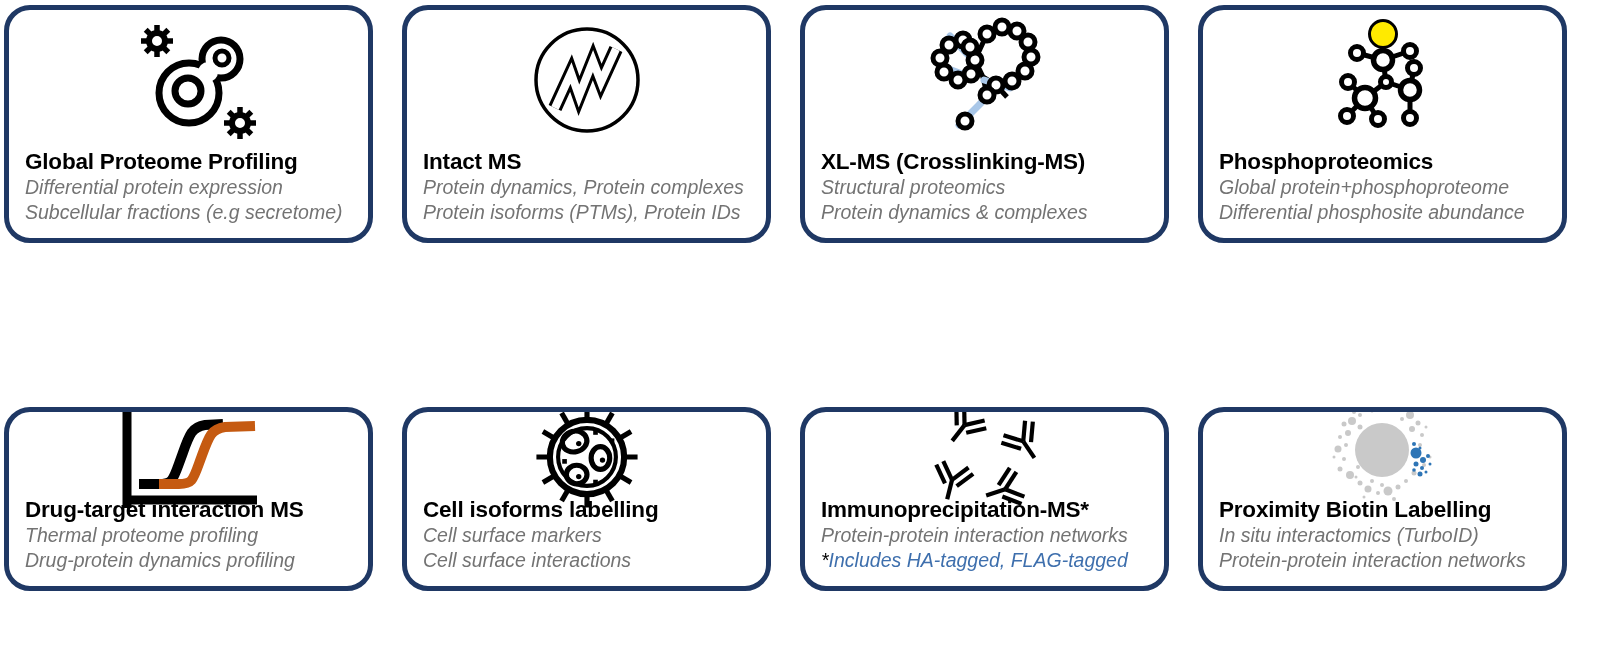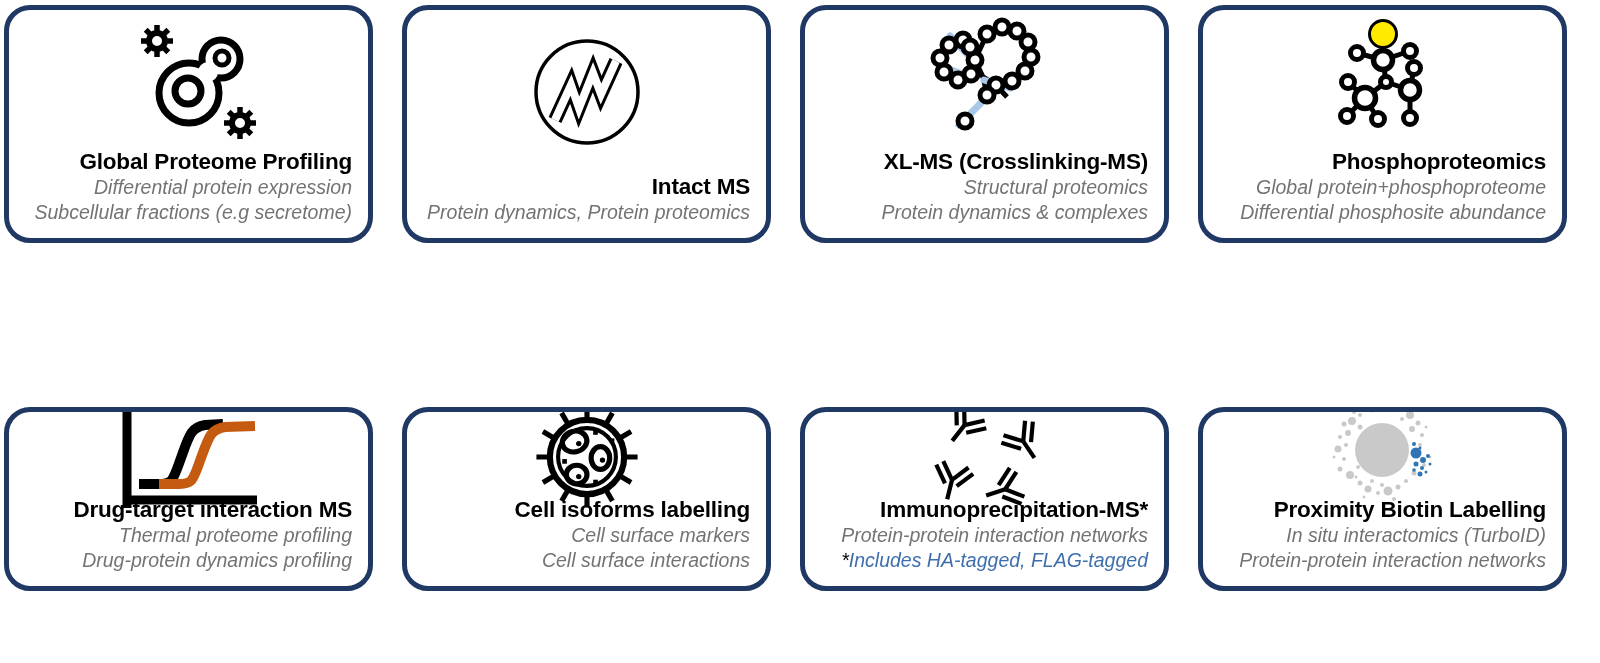--- a/index.html
+++ b/index.html
@@ -15,21 +15,21 @@
   body{
     width:1600px;height:663px;background:#ffffff;overflow:hidden;
     font-family:"Liberation Sans",sans-serif;position:relative;
   }
   .row{position:absolute;left:4px;display:grid;grid-template-columns:repeat(4,369px);gap:29px}
   .row1{top:5px}
   .row2{top:407px}
   .card{
     box-sizing:border-box;height:238px;background:#fff;
     border:5px solid var(--card-border);border-radius:26px;
-    display:flex;flex-direction:column;overflow:hidden;text-align:right;
+    display:flex;flex-direction:column;overflow:hidden;
   }
   .row2 .card{height:184px}
   .icon-wrap{flex:1;display:flex;align-items:center;justify-content:center;min-height:0;padding-top:4px}
   .icon-wrap svg{display:block}
   .text-block{padding:0 16px 13px}
   .title{font-size:22.5px;font-weight:bold;color:#000;white-space:nowrap;letter-spacing:-.2px}
   .line{font-size:19.5px;font-style:italic;color:#737373;white-space:nowrap;line-height:1.22;margin-top:1px}
   .note{color:var(--note-blue)}
   .note .star{color:#000}
   
@@ -91,21 +91,22 @@
   <div class="card">
     <div class="icon-wrap">
       <svg width="140" height="132" viewBox="0 0 140 132">
         <circle class="sk" cx="70" cy="64" r="51" stroke-width="3.5"></circle>
         <path class="sk" d="M38,92 L54,57 L62,80 L76,45 L84,66 L99,33" stroke-width="14" stroke-linejoin="miter"></path>
         <path class="wstroke" d="M38,92 L54,57 L62,80 L76,45 L84,66 L99,33" stroke-width="8" stroke-linejoin="miter"></path>
       </svg>
     </div>
     <div class="text-block">
       <div class="title">Intact MS</div>
-      <div class="line">Protein dynamics, Protein proteomics</div>
+      <div class="line">Protein dynamics, Protein complexes</div>
+      <div class="line">Protein isoforms (PTMs), Protein IDs</div>
     </div>
   </div>
 
   <div class="card">
     <div class="icon-wrap">
       <svg width="135" height="130" viewBox="0 0 135 130">
         <g class="sk" stroke-width="5">
           <polygon points="46,23 32,28 23,41 27,55 41,63 54,57 58,43 53,30" fill="none"></polygon>
           <polygon points="70,17 85,10 100,14 111,25 114,40 108,54 95,64 79,68 66,60 58,43" fill="none"></polygon>
           <polyline points="66,60 70,78 58,92 48,104" fill="none"></polyline>

